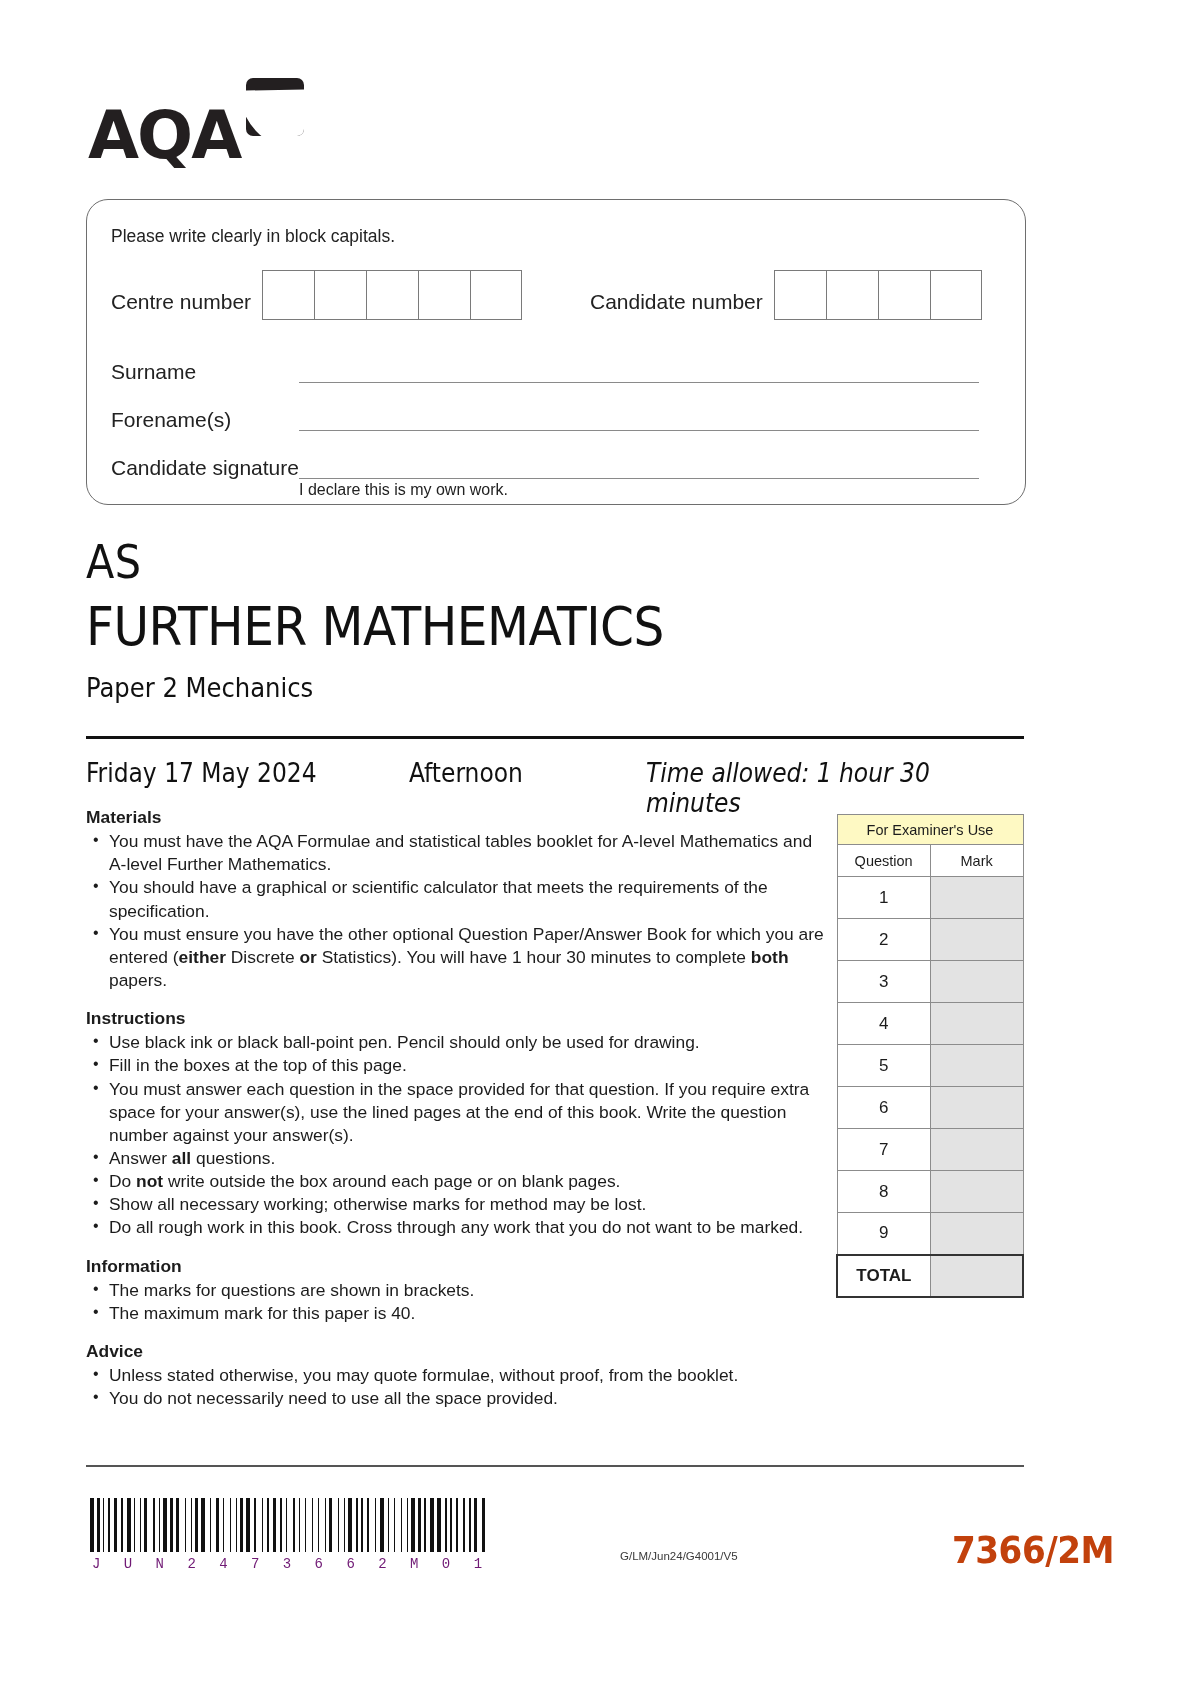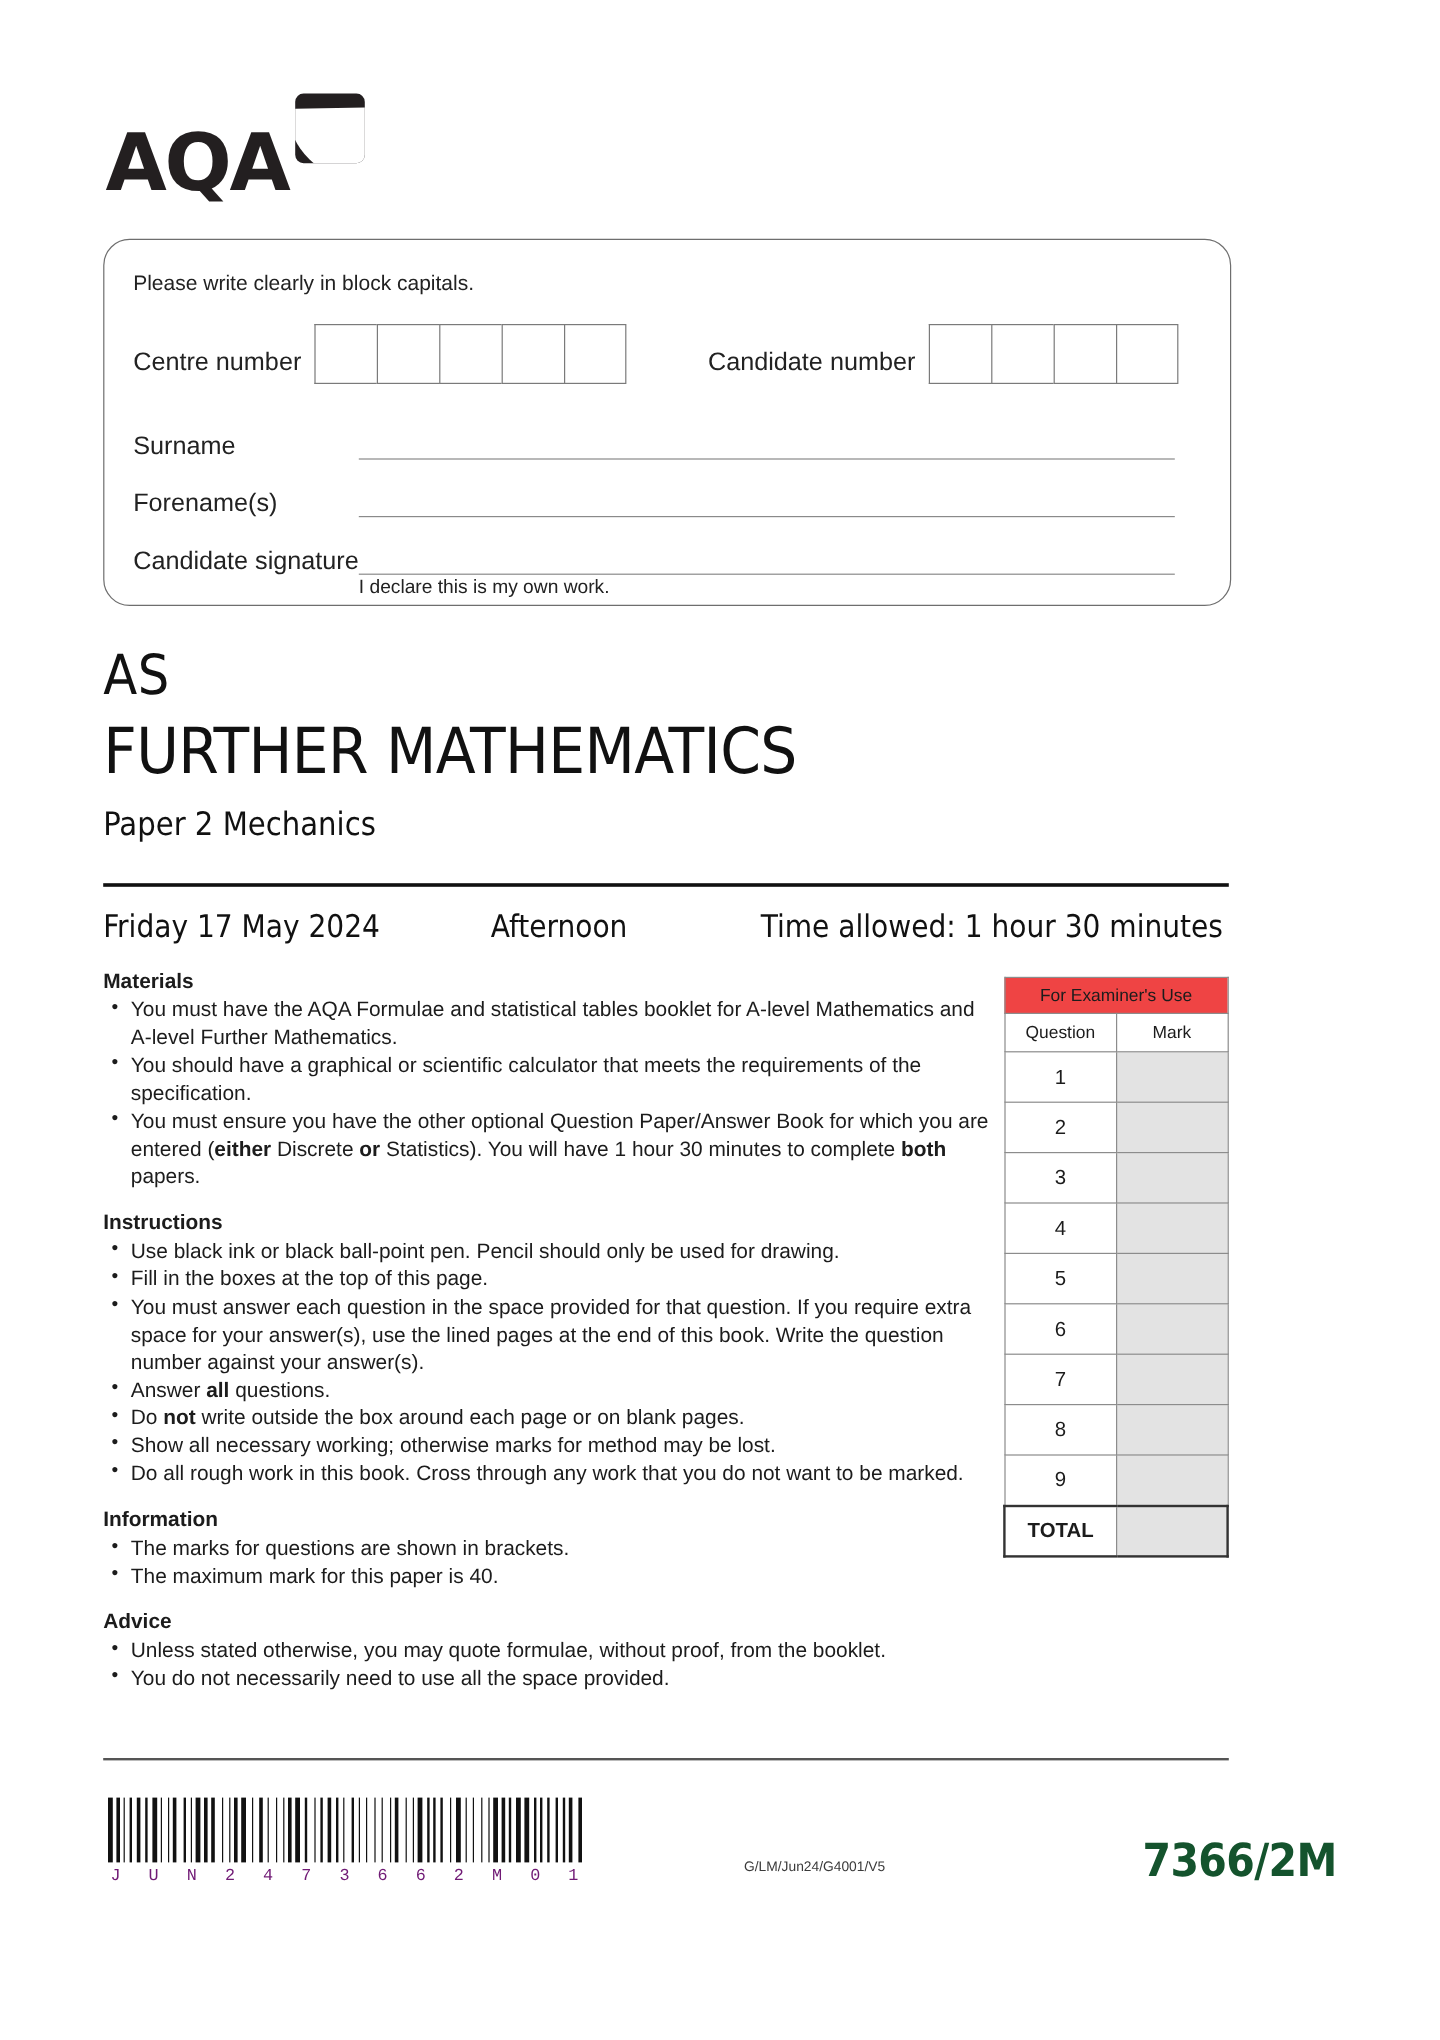--- a/index.html
+++ b/index.html
@@ -143,21 +143,21 @@
   .datebar {
     position: absolute;
     left: 86px; top: 758px;
     width: 940px;
     font-family: "DejaVu Sans Condensed", "Liberation Sans", sans-serif;
     font-size: 26px;
     color: #111;
   }
   .datebar .d1 { position: absolute; left: 0; }
   .datebar .d2 { position: absolute; left: 323px; }
-  .datebar .d3 { position: absolute; left: 548px; }
+  .datebar .d3 { position: absolute; left: 560px; font-style: italic; }
 
   
   .infocol {
     position: absolute;
     left: 86px; top: 806px;
     width: 740px;
     font-size: 17.4px;
     line-height: 1.33;
     color: #1c1c1c;
   }
@@ -196,21 +196,21 @@
   }
   .extable td, .extable th {
     border: 1.1px solid #8c8c8c;
     text-align: center;
     font-weight: normal;
     color: #1c1c1c;
     height: 42px;
     padding: 0;
   }
   .extable .hdr-main {
-    background: #ef4444;
+    background: #fef9c3;
     font-size: 14.5px;
     height: 30px;
   }
   .extable .hdr-sub {
     background: #fff;
     font-size: 14.5px;
     height: 32px;
   }
   .extable td.qnum { width: 94px; background: #fff; font-size: 17px; }
   .extable td.mark { width: 94px; background: #e3e3e3; }
@@ -246,21 +246,21 @@
     left: 620px; top: 1550px;
     font-size: 11.5px;
     color: #3a3a3a;
   }
   .papercode {
     position: absolute;
     right: 86px; top: 1528px;
     font-family: "DejaVu Sans Condensed", "Liberation Sans", sans-serif;
     font-size: 38px;
     font-weight: bold;
-    color: #14532d;
+    color: #c2410c;
     letter-spacing: -0.5px;
   }
 </style>
 </head>
 <body>
 
 <div class="page">
 
   <div class="logo-wrap">
     <div class="logo-text">AQA</div>

